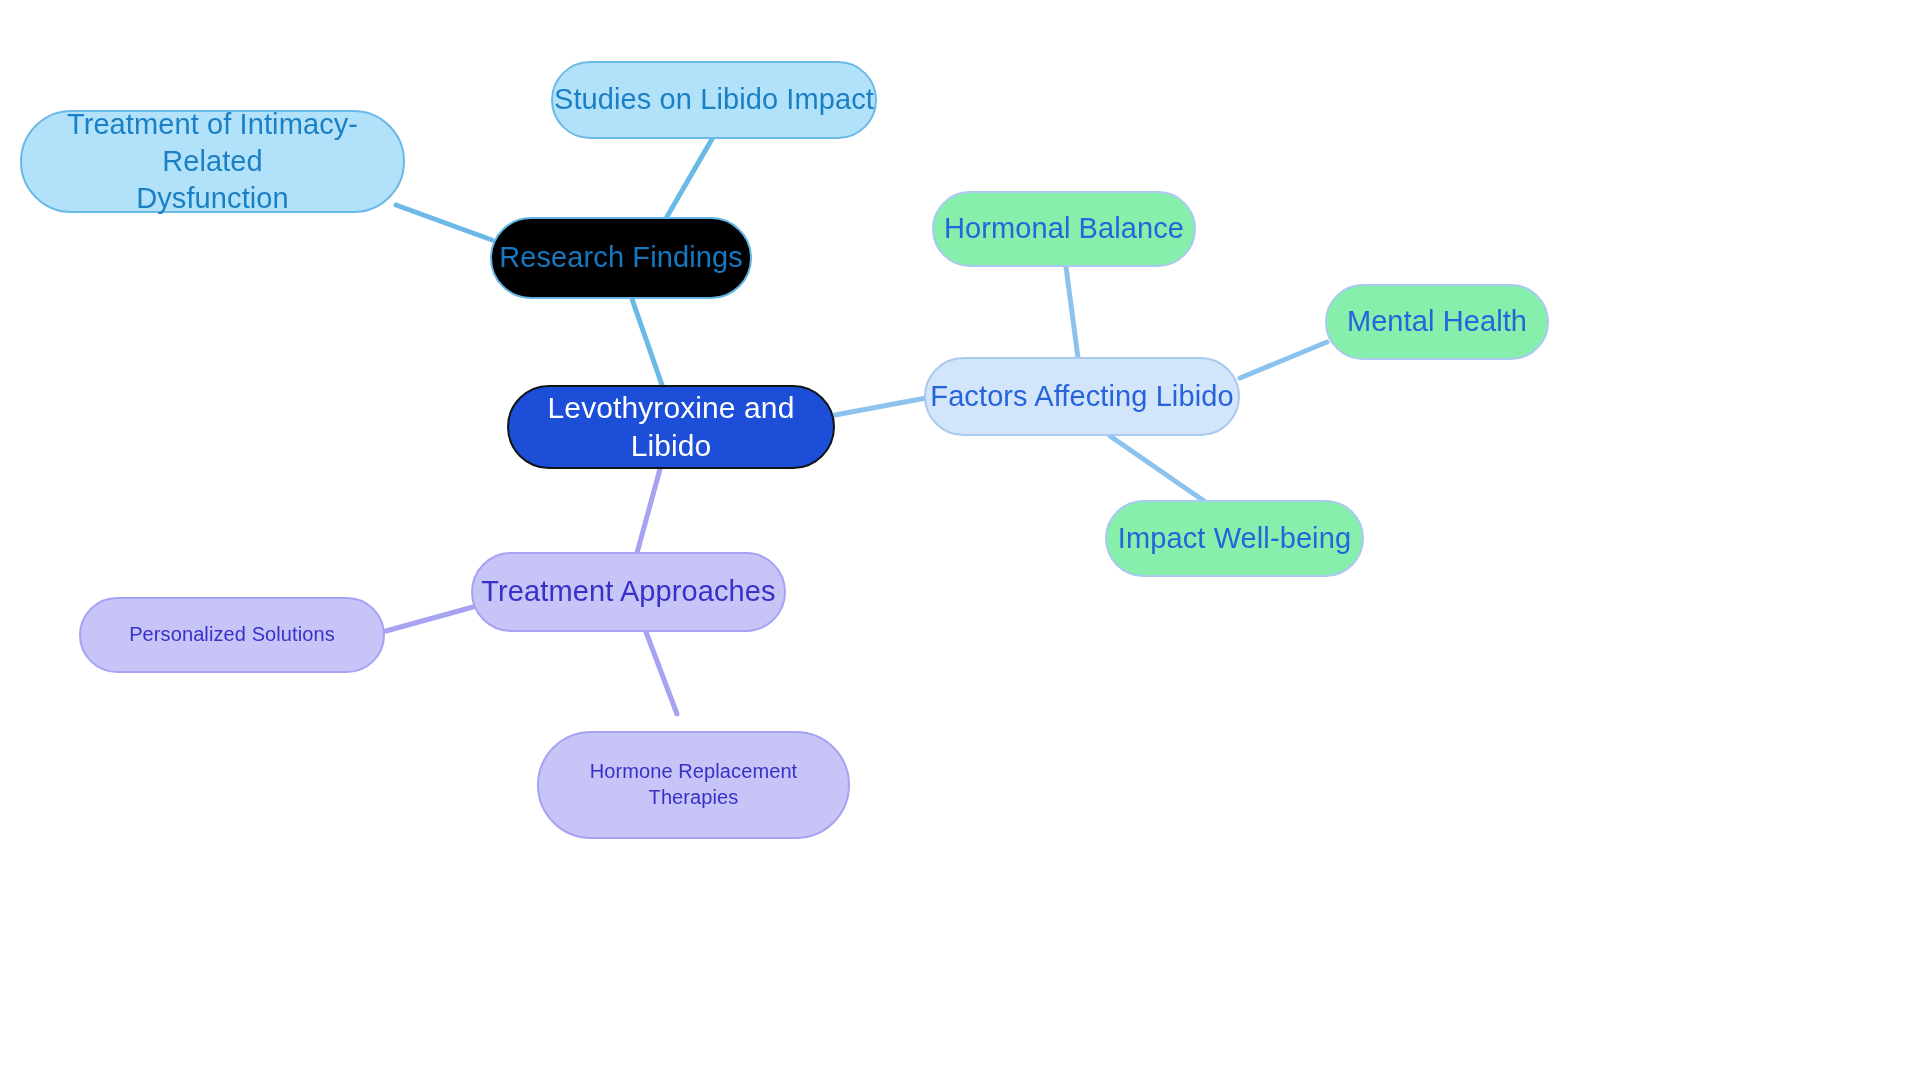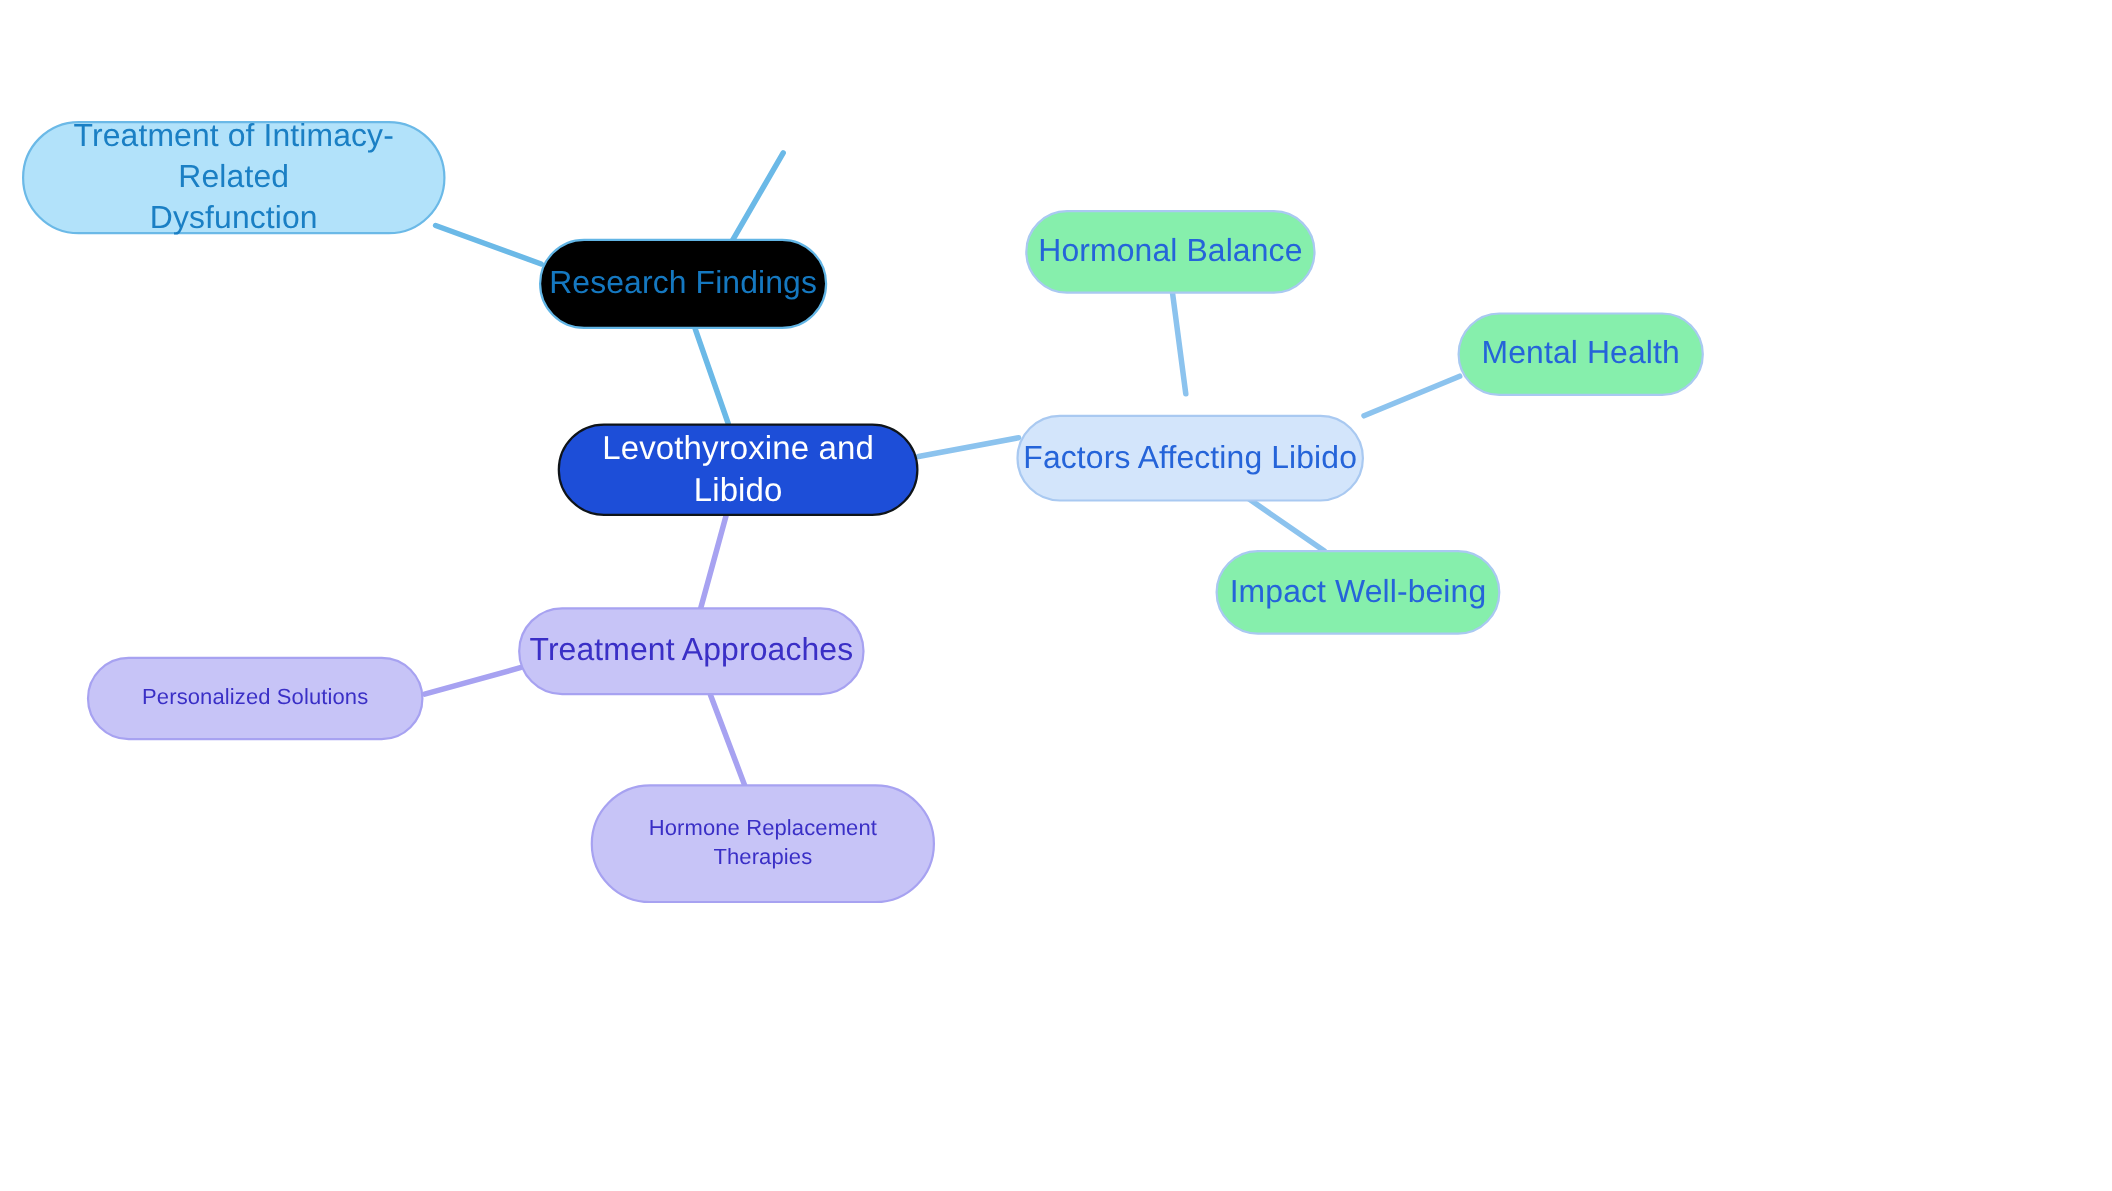--- a/index.html
+++ b/index.html
@@ -102,32 +102,33 @@
     <line x1="1110" y1="436" x2="1204" y2="501" stroke="#8cc3ee" stroke-width="5" stroke-linecap="round"></line>
     <line x1="660" y1="469" x2="637" y2="553" stroke="#a7a2f1" stroke-width="5" stroke-linecap="round"></line>
     <line x1="473" y1="607" x2="386" y2="631" stroke="#a7a2f1" stroke-width="5" stroke-linecap="round"></line>
     <line x1="646" y1="632" x2="677" y2="714" stroke="#a7a2f1" stroke-width="5" stroke-linecap="round"></line>
   </svg>
 
   <div class="node node-root" style="left:507px; top:385px; width:328px; height:84px;">Levothyroxine and Libido</div>
 
   <div class="node node-branch-research" style="left:490px; top:217px; width:262px; height:82px;">Research Findings</div>
 
+  <div class="node node-leaf-research" style="left:551px; top:61px; width:326px; height:78px;">Studies on Libido Impact</div>
 
   <div class="node node-leaf-research" style="left:20px; top:110px; width:385px; height:103px;">Treatment of Intimacy-Related
 Dysfunction</div>
 
-  <div class="node node-branch-factors" style="left:924px; top:357px; width:316px; height:79px;margin-top:20px;">Factors Affecting Libido</div>
+  <div class="node node-branch-factors" style="left:924px; top:357px; width:316px; height:79px;">Factors Affecting Libido</div>
 
   <div class="node node-leaf-factors" style="left:932px; top:191px; width:264px; height:76px;">Hormonal Balance</div>
 
   <div class="node node-leaf-factors" style="left:1325px; top:284px; width:224px; height:76px;">Mental Health</div>
 
   <div class="node node-leaf-factors" style="left:1105px; top:500px; width:259px; height:77px;">Impact Well-being</div>
 
   <div class="node node-branch-treatment" style="left:471px; top:552px; width:315px; height:80px;">Treatment Approaches</div>
 
   <div class="node node-leaf-treatment" style="left:79px; top:597px; width:306px; height:76px;">Personalized Solutions</div>
 
-  <div class="node node-leaf-treatment" style="left:537px; top:713px; width:313px; height:108px;">Hormone Replacement
+  <div class="node node-leaf-treatment" style="left:537px; top:731px; width:313px; height:108px;">Hormone Replacement
 Therapies</div>
 
 </div>
 
 </body></html>

